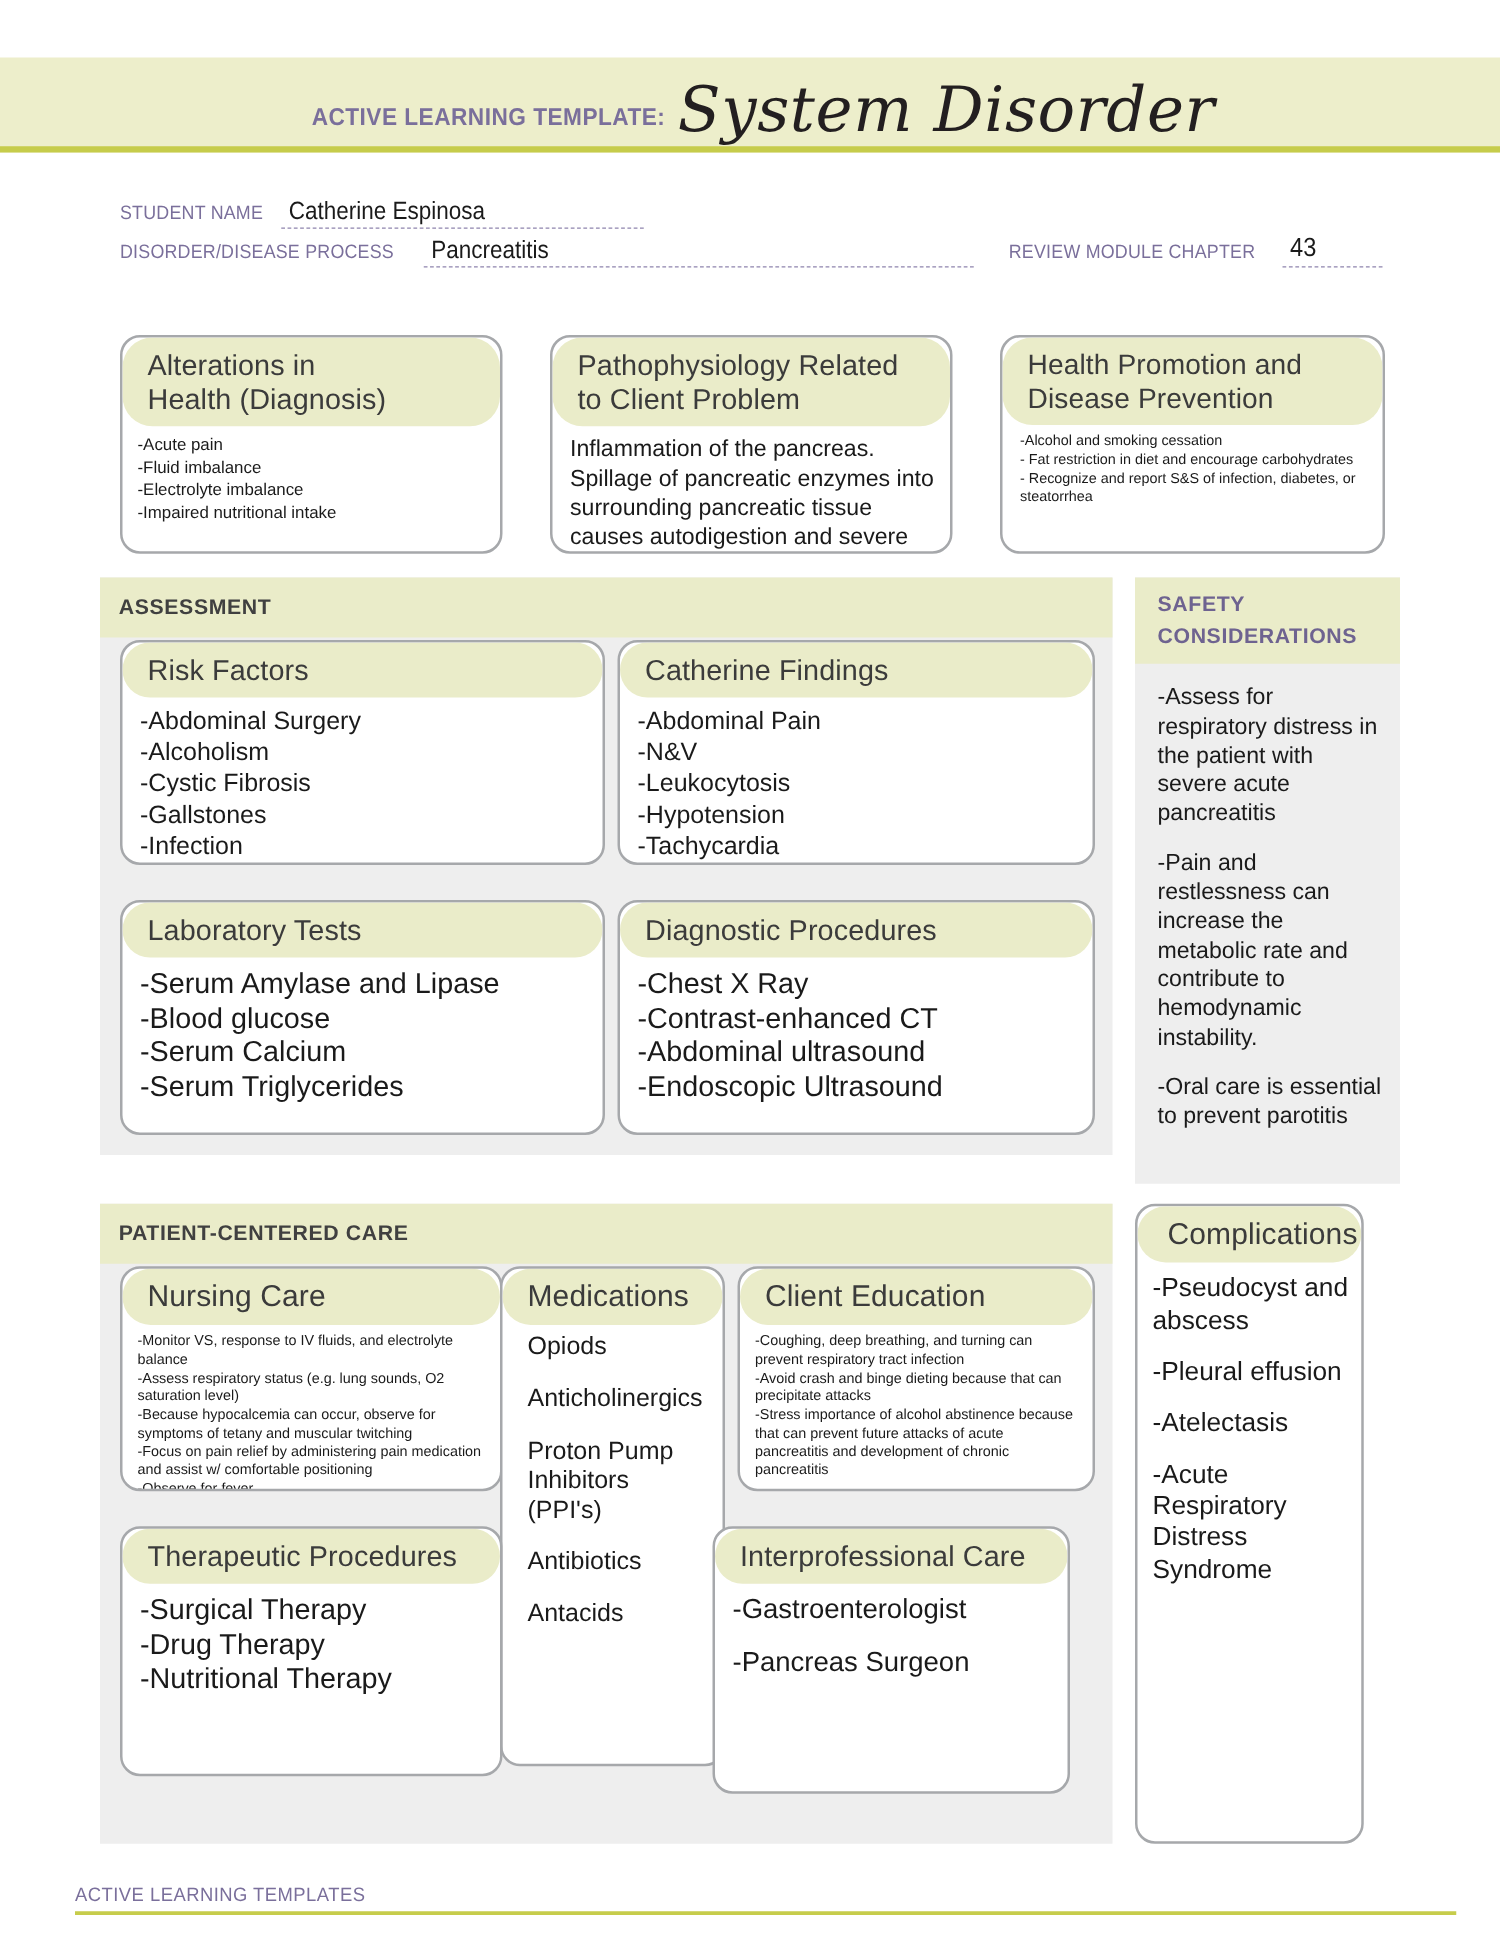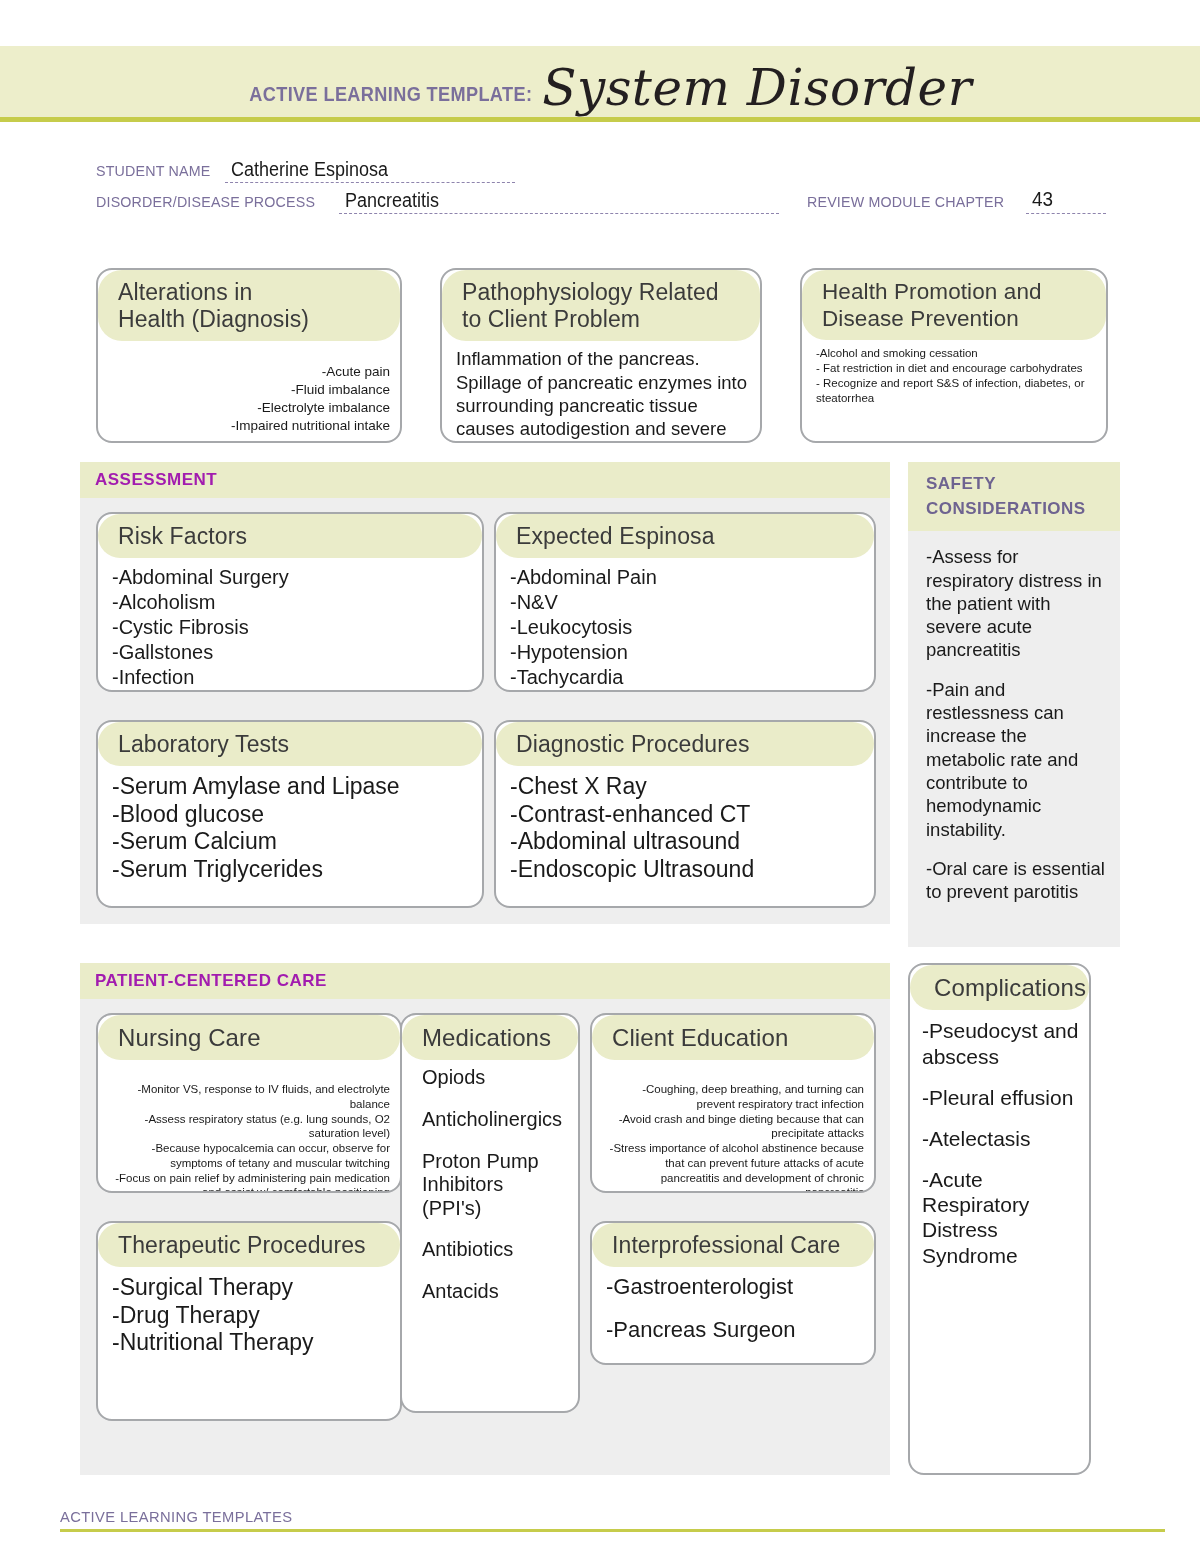--- a/index.html
+++ b/index.html
@@ -102,21 +102,21 @@
     letter-spacing: .1px;
     line-height: 1.18;
     border-radius: 24px;
   }
   .card-body {
     padding: 7px 12px 8px 14px;
     font-size: 19.5px;
     line-height: 1.25;
     color: #1a1a1a;
   }
-  .card-body.tiny { font-size: 11.5px; line-height: 1.28; padding: 22px 10px 6px 12px; text-align: right; }
+  .card-body.tiny { font-size: 11.5px; line-height: 1.28; padding: 6px 10px 6px 12px; }
   .card-body.tiny p { margin: 0; }
   .card-body p { margin: 0; }
 
   
   #card-alterations { left: 96px;  top: 268px; width: 306px; height: 175px; }
   #card-patho       { left: 440px; top: 268px; width: 322px; height: 175px; }
   #card-health      { left: 800px; top: 268px; width: 308px; height: 175px; }
   #card-health .card-head { font-size: 22.5px; }
   #card-health .card-body { font-size: 11.5px; line-height: 1.3; padding-top: 6px; }
   #card-patho .card-body { font-size: 18.5px; line-height: 1.26; padding-top: 6px; }
@@ -124,26 +124,26 @@
   
   #assessment-panel {
     position: absolute;
     left: 80px; top: 462px;
     width: 810px; height: 462px;
     background: #eeeeee;
   }
   #assessment-panel .panel-head,
   #pcc-panel .panel-head {
     background: #eaecc9;
-    height: 36px;
+    height: 48px;
     display: flex; align-items: center;
     padding-left: 15px;
     font-size: 17px;
     font-weight: bold;
-    color: #a21caf;
+    color: #404040;
     letter-spacing: .5px;
   }
   #safety-panel {
     position: absolute;
     left: 908px; top: 462px;
     width: 212px; height: 485px;
     background: #eeeeee;
   }
   #safety-panel .panel-head {
     background: #eaecc9;
@@ -173,21 +173,21 @@
   #pcc-panel {
     position: absolute;
     left: 80px; top: 963px;
     width: 810px; height: 512px;
     background: #eeeeee;
   }
   #card-nursing   { left: 16px;  top: 50px;  width: 306px; height: 180px; }
   #card-meds      { left: 320px; top: 50px;  width: 180px; height: 400px; }
   #card-clientedu { left: 510px; top: 50px;  width: 286px; height: 180px; }
   #card-therapeutic { left: 16px;  top: 258px; width: 306px; height: 200px; }
-  #card-interprof   { left: 510px; top: 258px; width: 286px; height: 144px; }
+  #card-interprof   { left: 490px; top: 258px; width: 286px; height: 214px; }
 
   #card-meds .card-body { font-size: 20px; line-height: 1.18; padding-top: 6px; padding-left: 20px; }
   #card-meds .card-body p { margin: 0 0 18px 0; }
   #card-therapeutic .card-body { font-size: 23px; line-height: 1.2; }
   #card-interprof .card-body { font-size: 22px; line-height: 1.2; }
   #card-interprof .card-body p { margin: 0 0 16px 0; }
   #card-nursing .card-head, #card-clientedu .card-head,
   #card-meds .card-head, #card-therapeutic .card-head, #card-interprof .card-head {
     font-size: 24px;
   }
@@ -289,21 +289,21 @@
     <div class="card-body">
       <p>-Abdominal Surgery</p>
       <p>-Alcoholism</p>
       <p>-Cystic Fibrosis</p>
       <p>-Gallstones</p>
       <p>-Infection</p>
     </div>
   </div>
 
   <div class="card" id="card-findings">
-    <div class="card-head">Expected Espinosa</div>
+    <div class="card-head">Catherine Findings</div>
     <div class="card-body">
       <p>-Abdominal Pain</p>
       <p>-N&amp;V</p>
       <p>-Leukocytosis</p>
       <p>-Hypotension</p>
       <p>-Tachycardia</p>
     </div>
   </div>
 
   <div class="card" id="card-labs">

